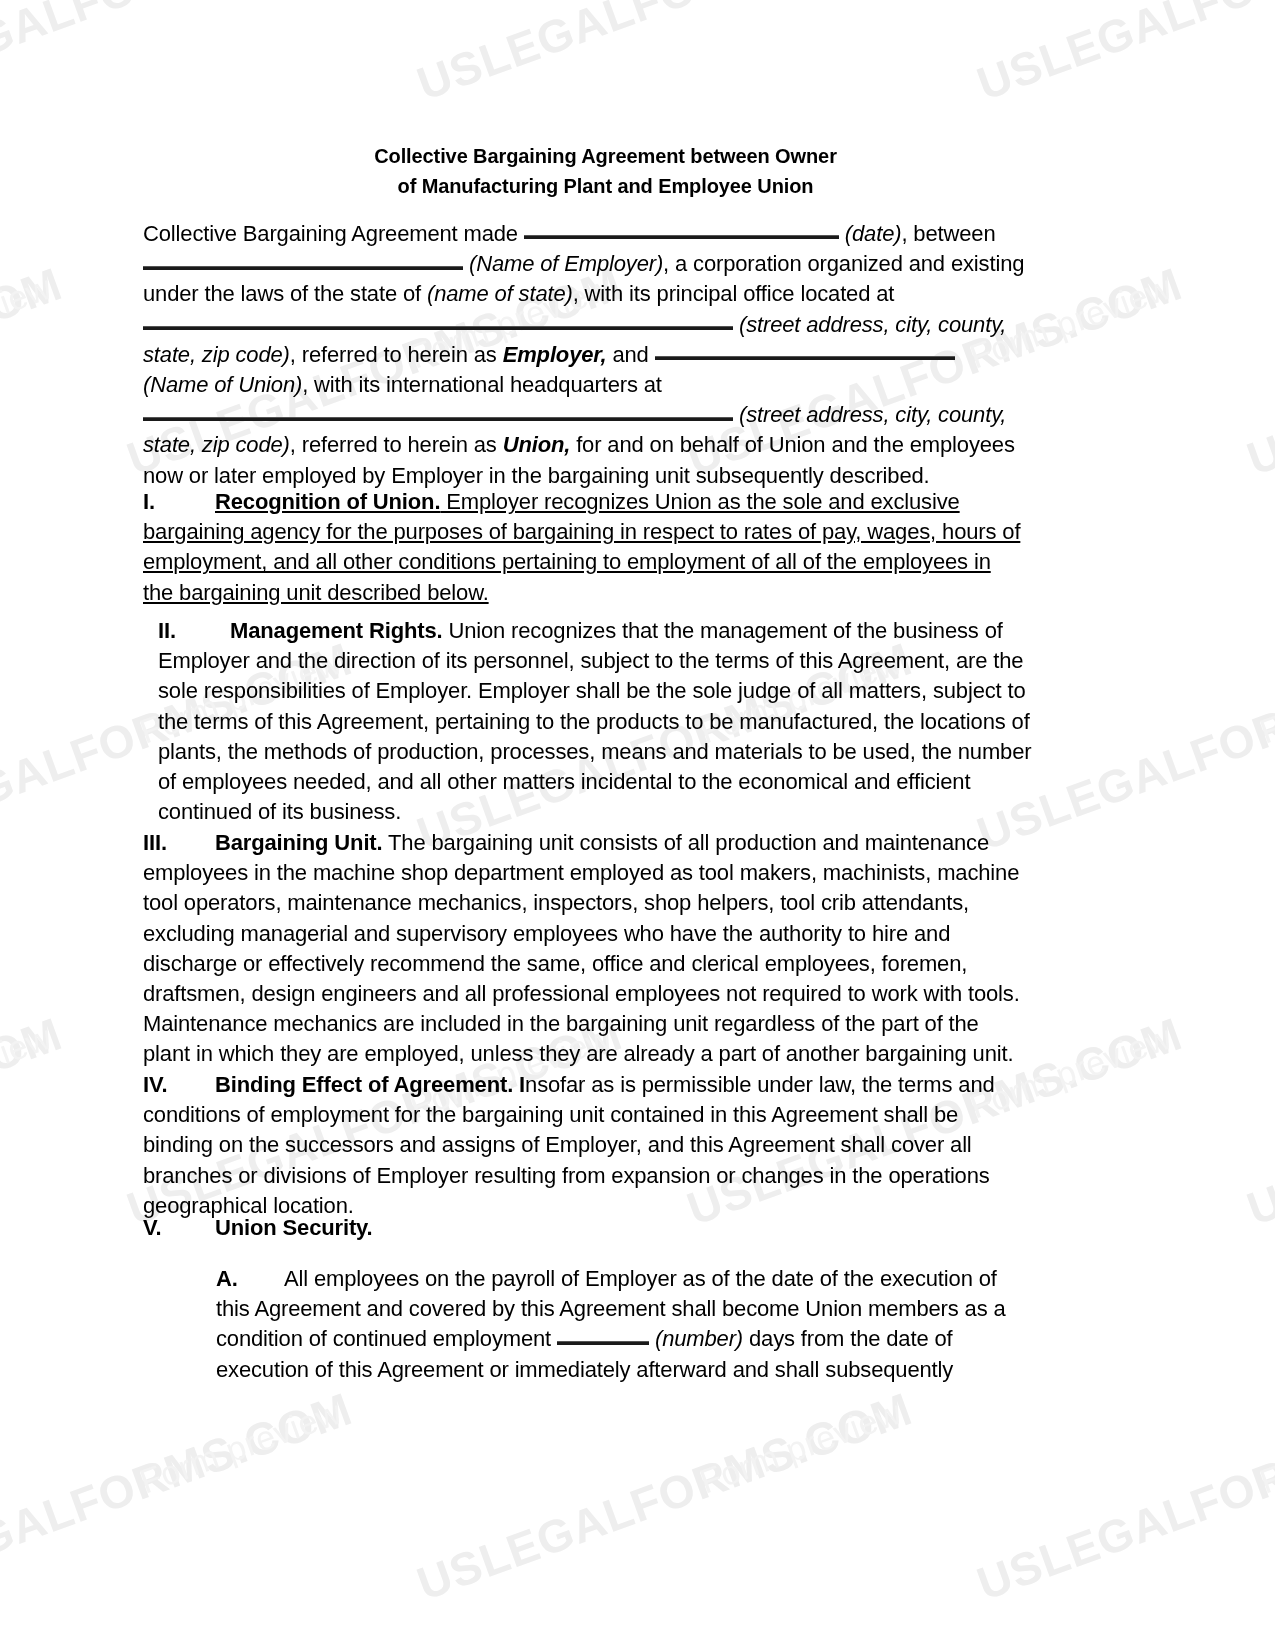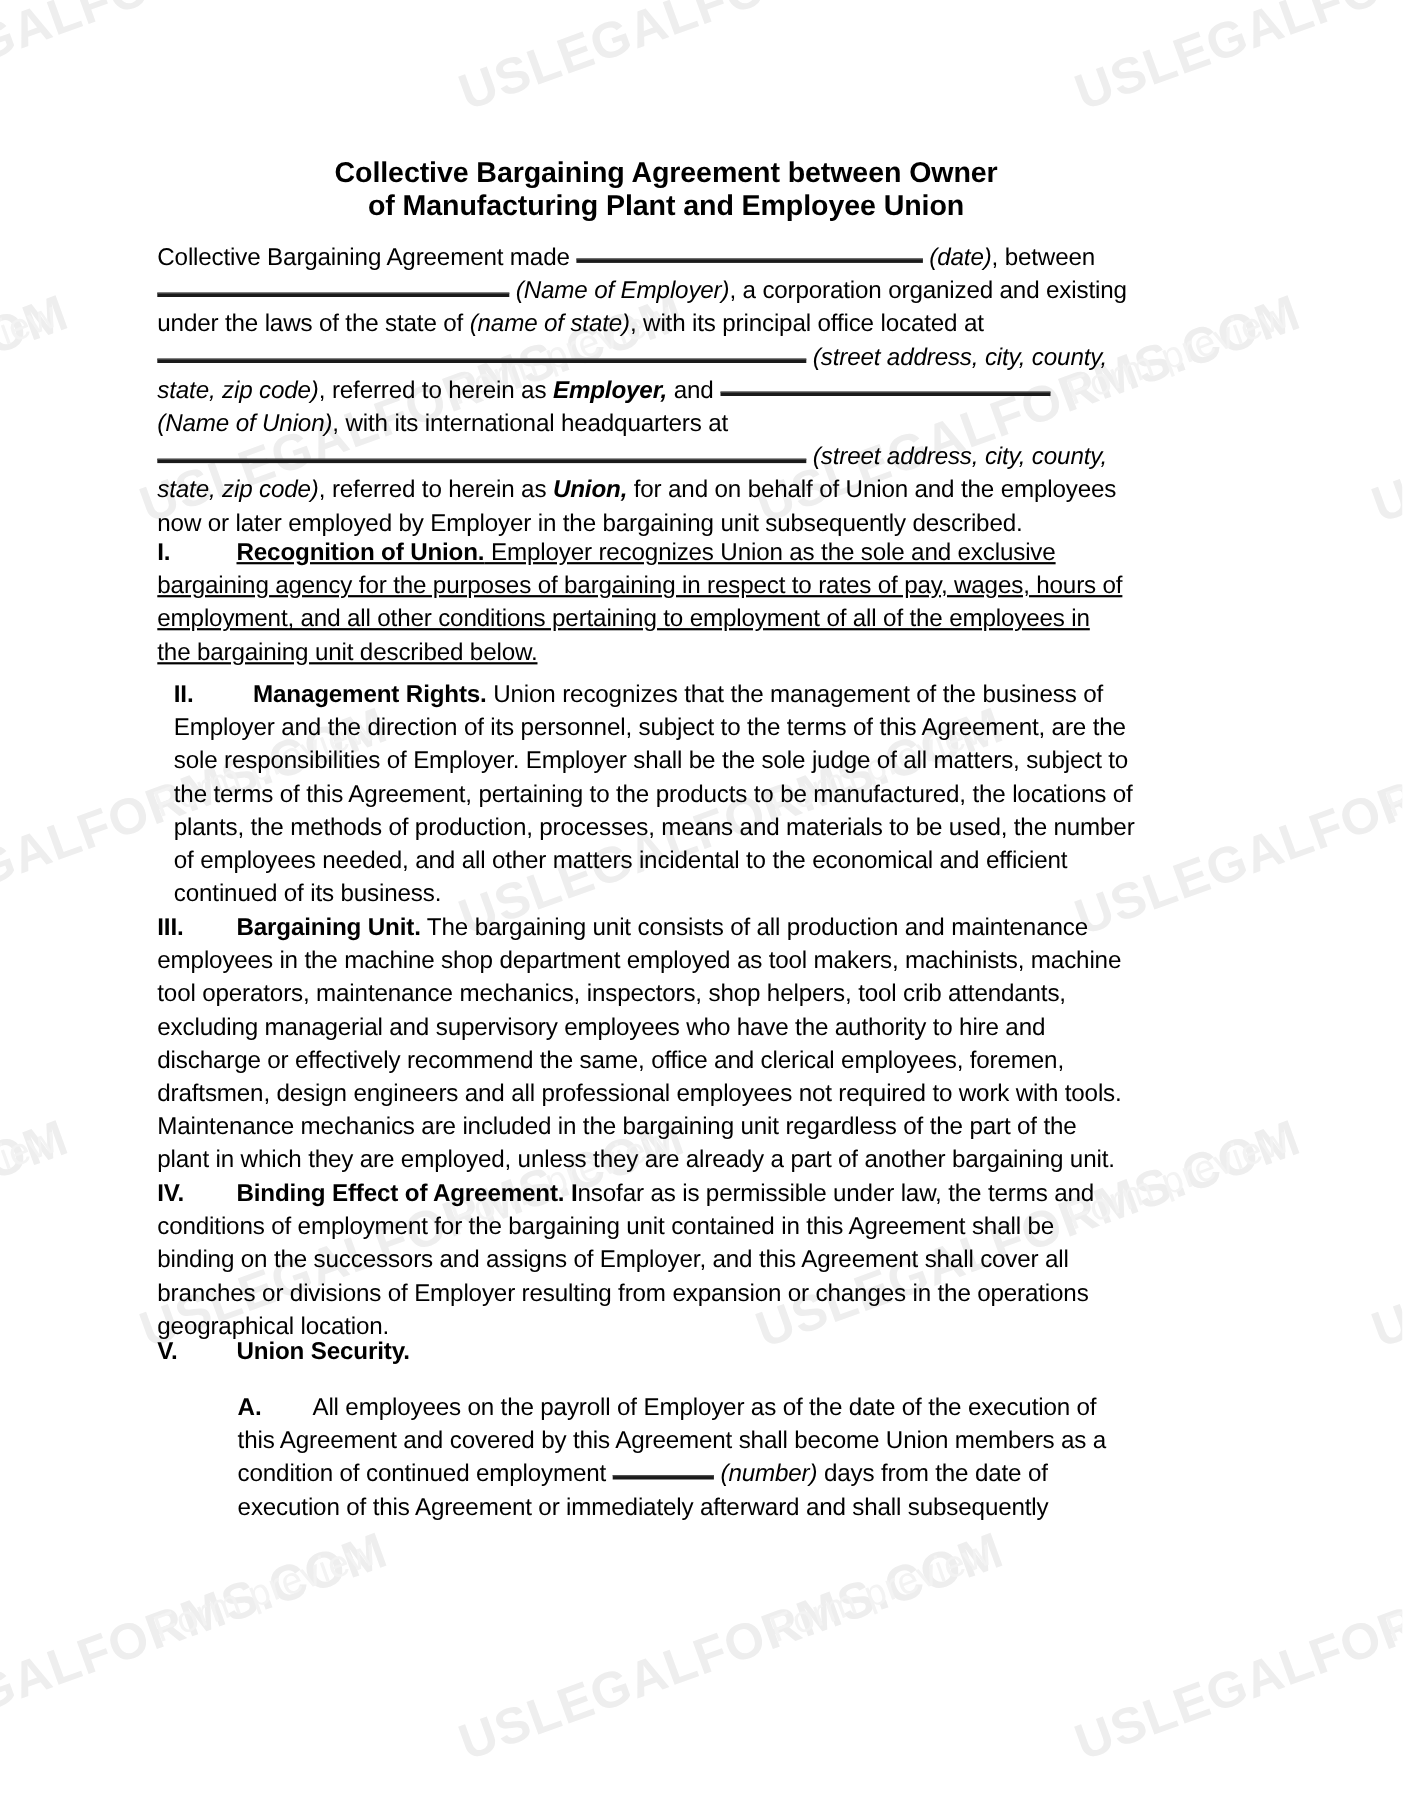--- a/index.html
+++ b/index.html
@@ -63,21 +63,21 @@
     height: 1650px;
     z-index: 2;
   }
 
   .doc-title {
     position: absolute;
     left: 143px;
     top: 141px;
     width: 925px;
     text-align: center;
-    font-size: 26px;
+    font-size: 20px;
     font-weight: bold;
     line-height: 30px;
     letter-spacing: -0.1px;
   }
   .doc-title .title-line { display: block; }
 
   .body-block {
     position: absolute;
     left: 143px;
     width: 930px;

